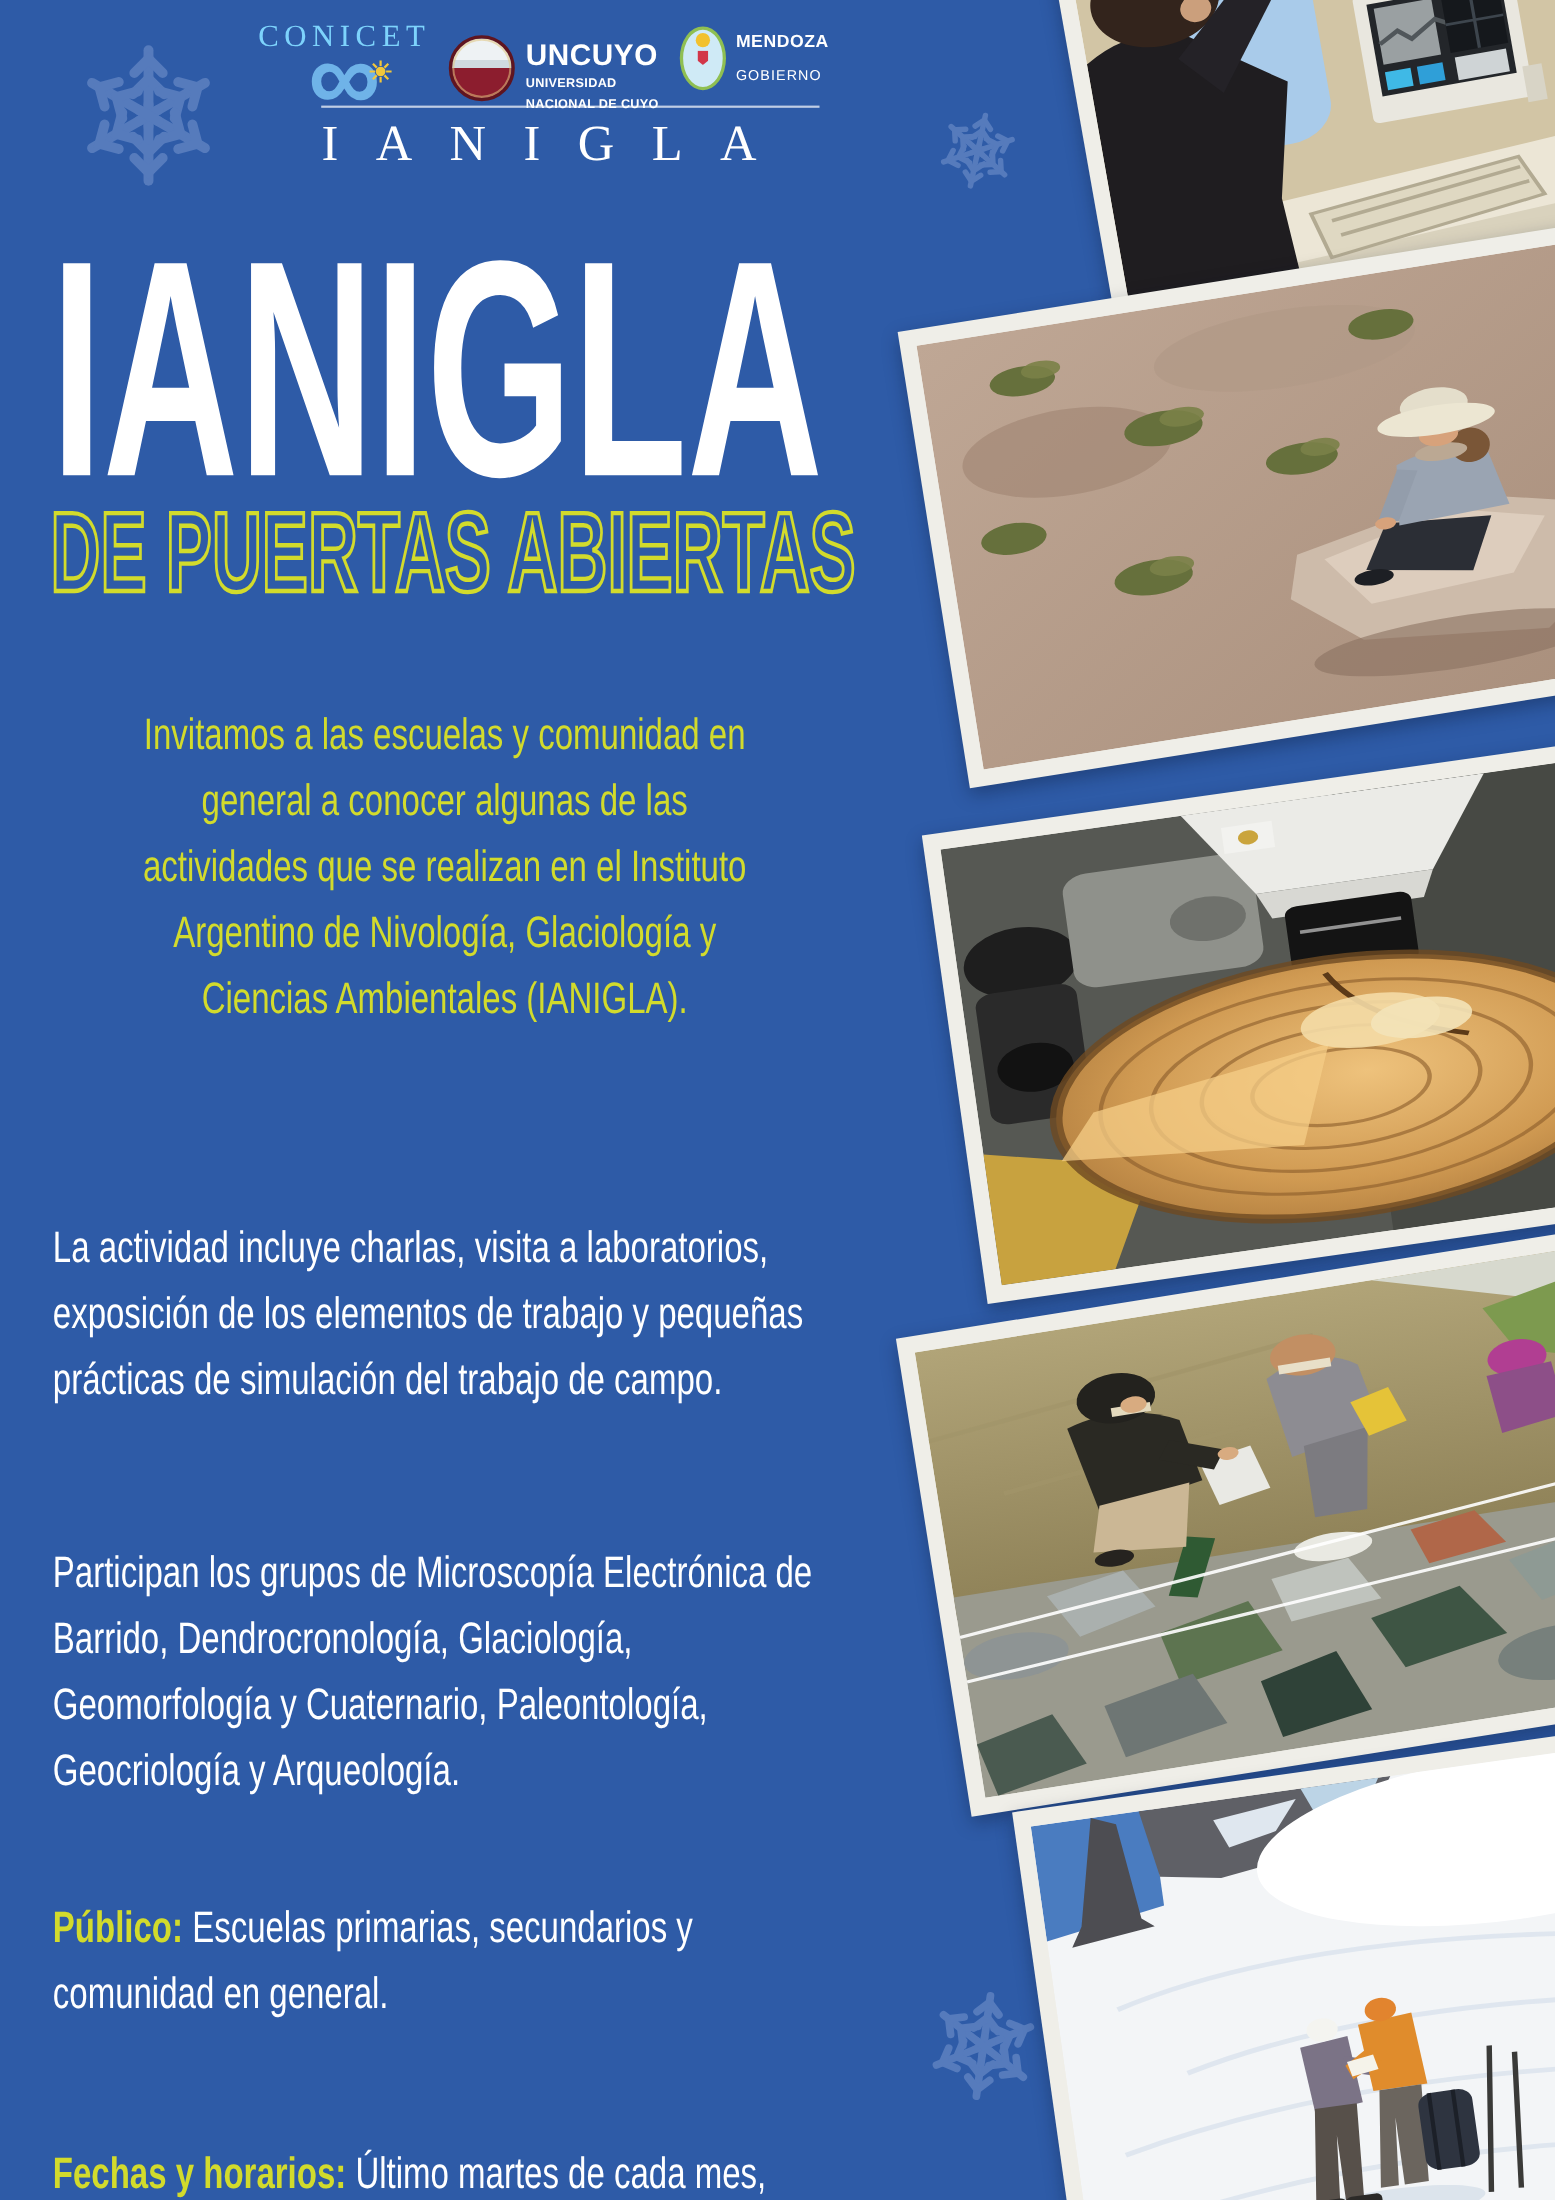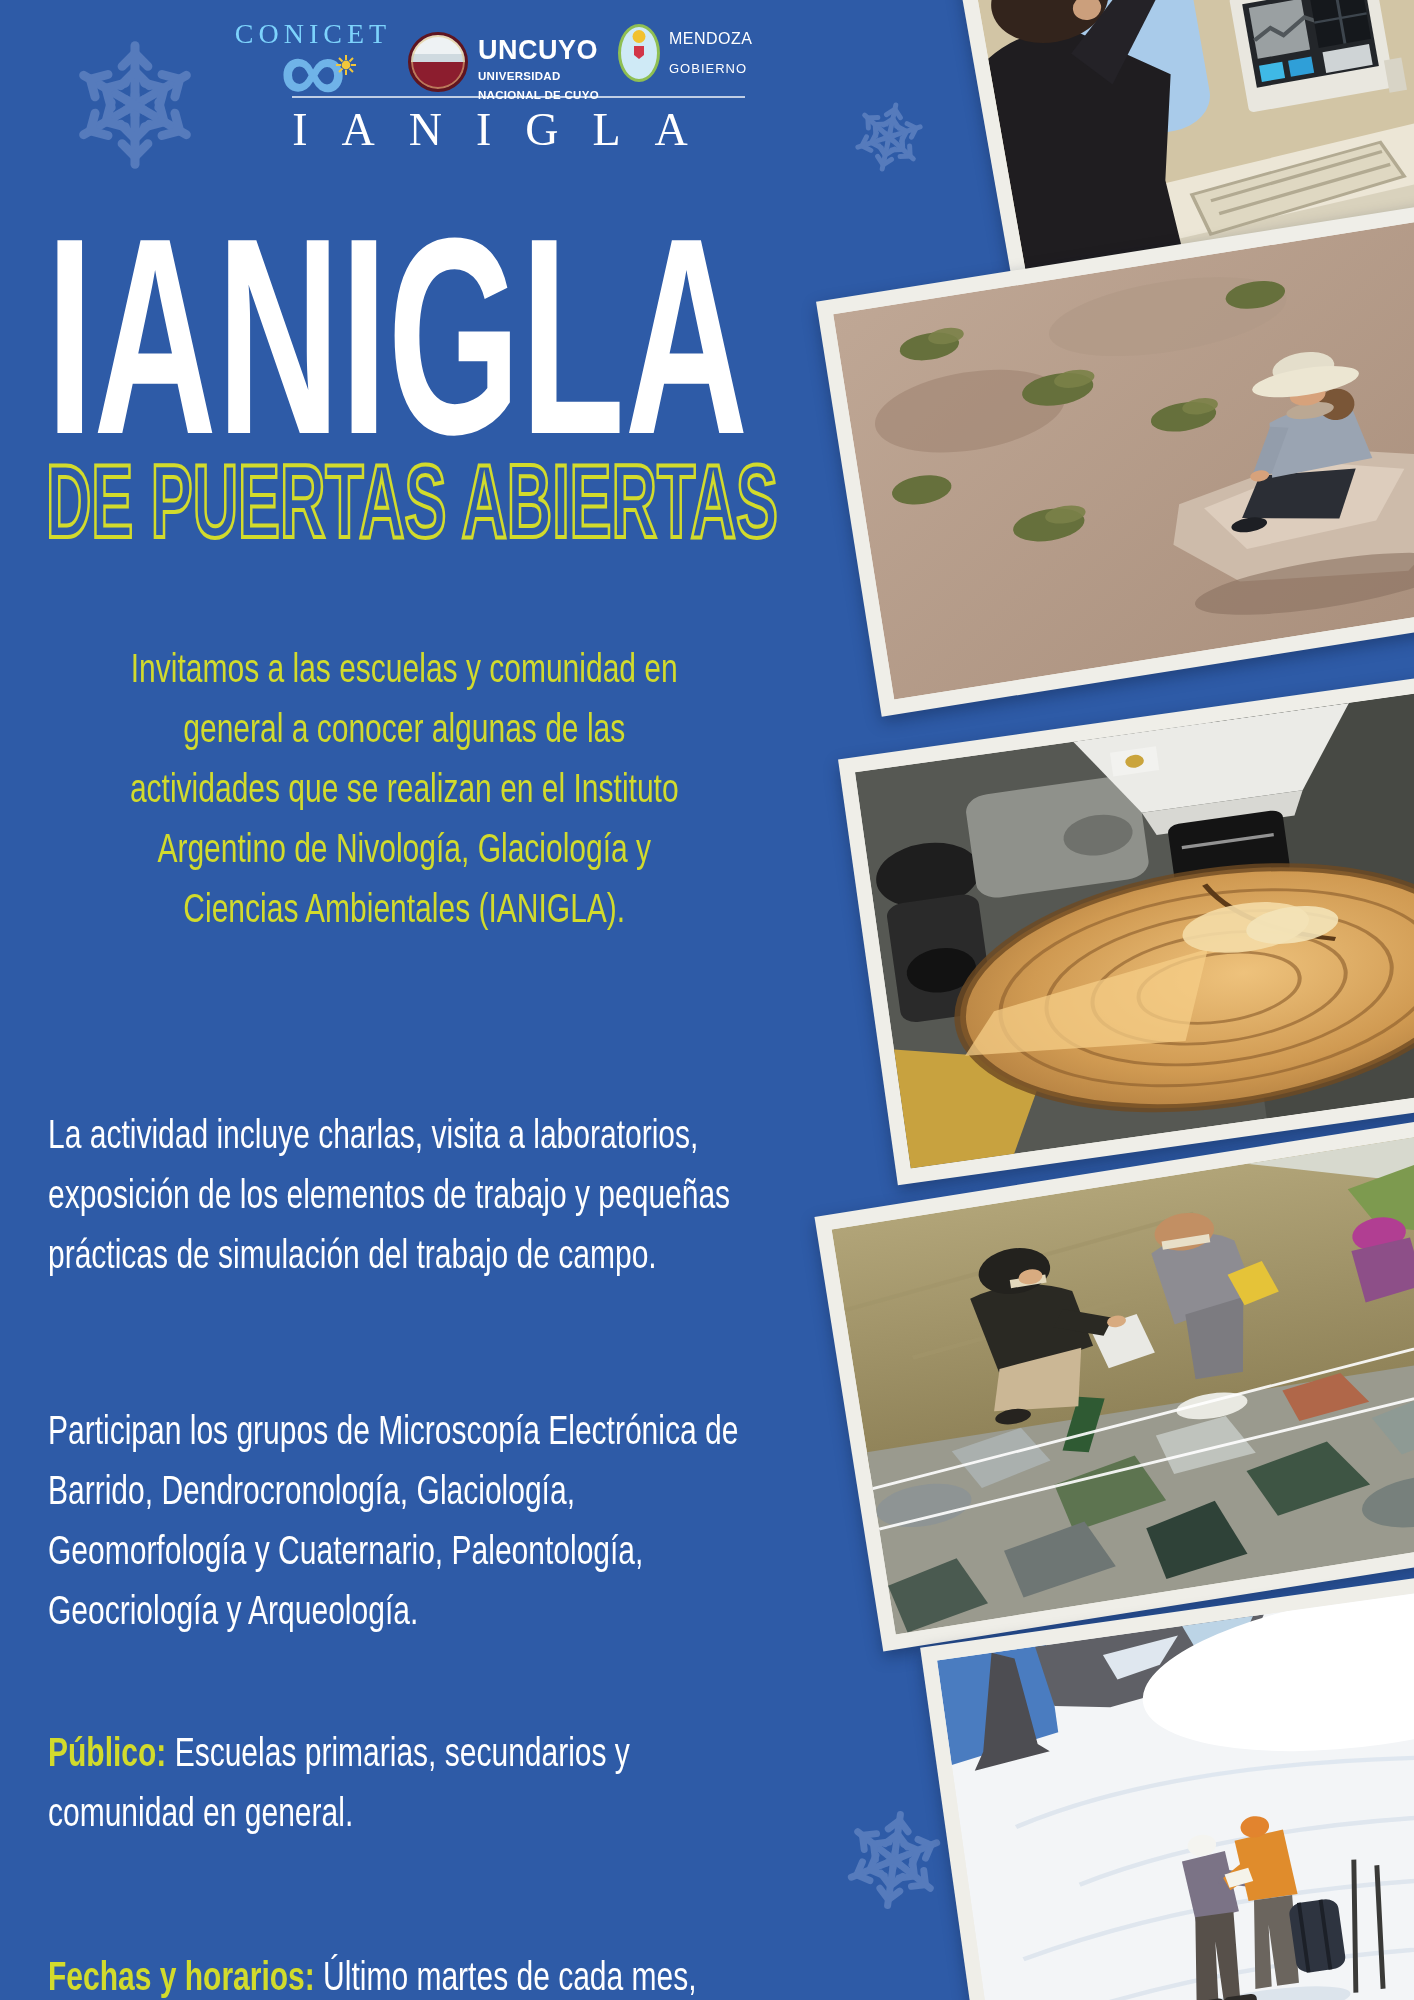--- a/index.html
+++ b/index.html
@@ -46,21 +46,21 @@
   .mendoza { position:absolute; left:618px; top:24px; display:flex; align-items:center; }
   .shield {
     position:relative; width:42px; height:58px; border-radius:50%;
     background:#cfeaf6; border:3px solid #8fbf52; box-sizing:border-box;
   }
   .shield .msun { position:absolute; left:50%; top:3px; transform:translateX(-50%);
     width:13px; height:13px; border-radius:50%; background:#f2c12e; }
   .shield .flag { position:absolute; left:50%; top:19px; transform:translateX(-50%);
     width:10px; height:13px; background:#d23648; clip-path:polygon(0 0,100% 0,100% 70%,50% 100%,0 70%); }
   .mendoza .txt { margin-left:9px; line-height:1; }
-  .mendoza .big { font-size:16px; font-weight:normal; letter-spacing:.5px; }
+  .mendoza .big { font-size:16px; font-weight:bold; letter-spacing:.5px; }
   .mendoza .sm  { font-size:13px; margin-top:15px; letter-spacing:1px; }
   .divider { position:absolute; left:292px; top:96px; width:453px; height:2px; background:rgba(255,255,255,.7); }
   .acronym {
     position:absolute; left:230px; top:103px; width:520px; text-align:center;
     font-family:"Liberation Serif", serif; font-size:46px; color:#fff;
     letter-spacing:34px; text-indent:34px; white-space:nowrap;
   }
 
   
   .title {

